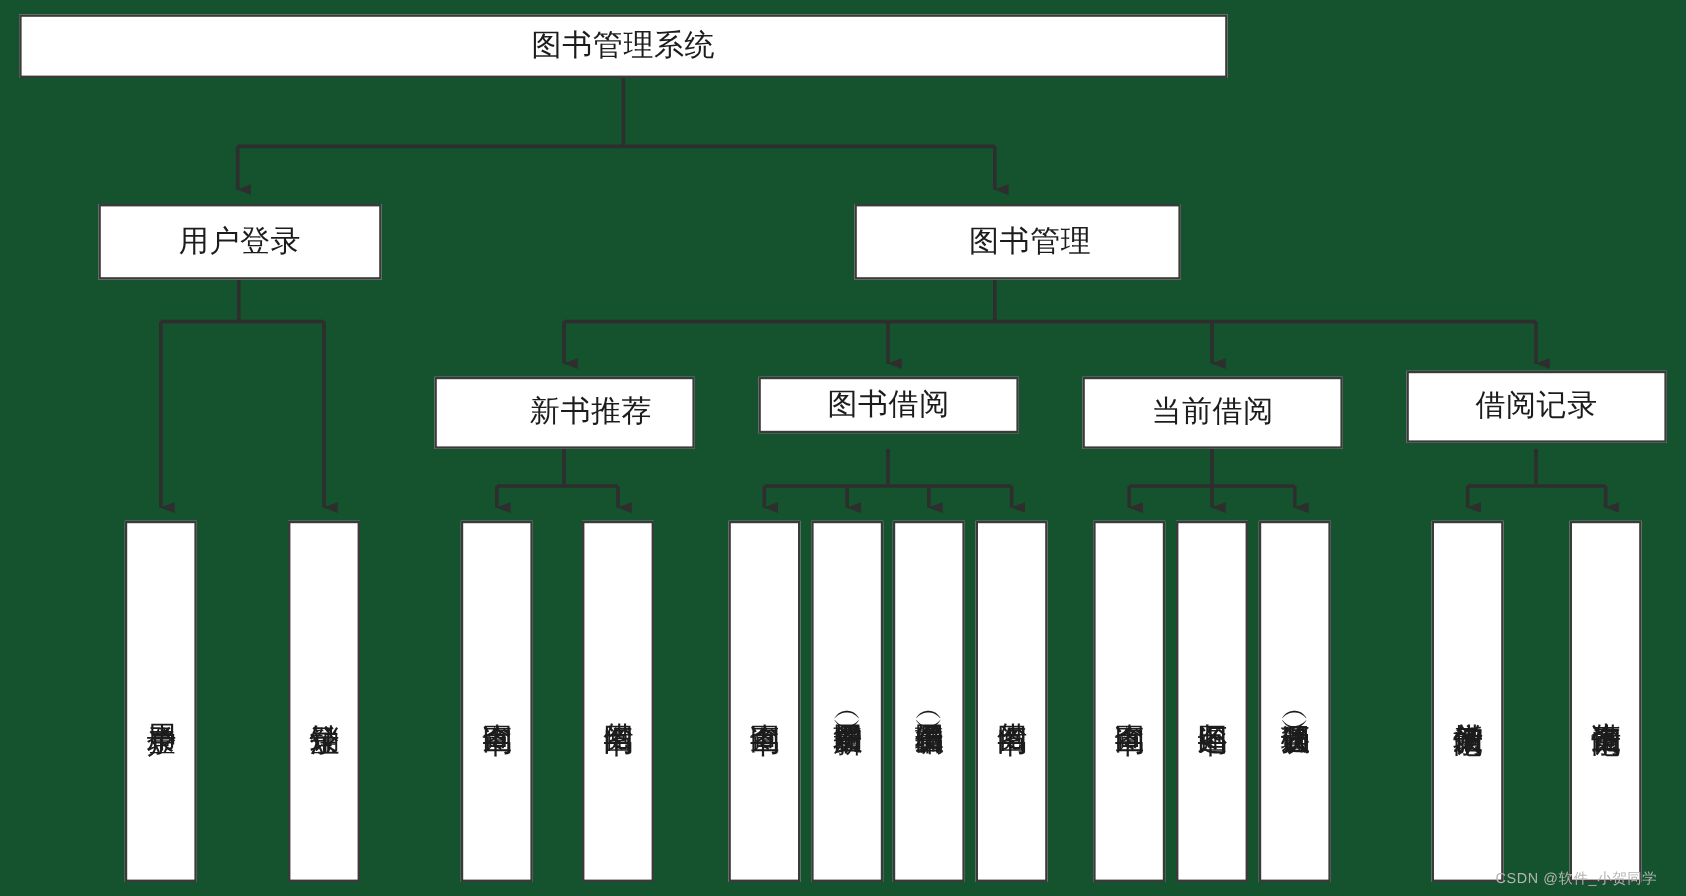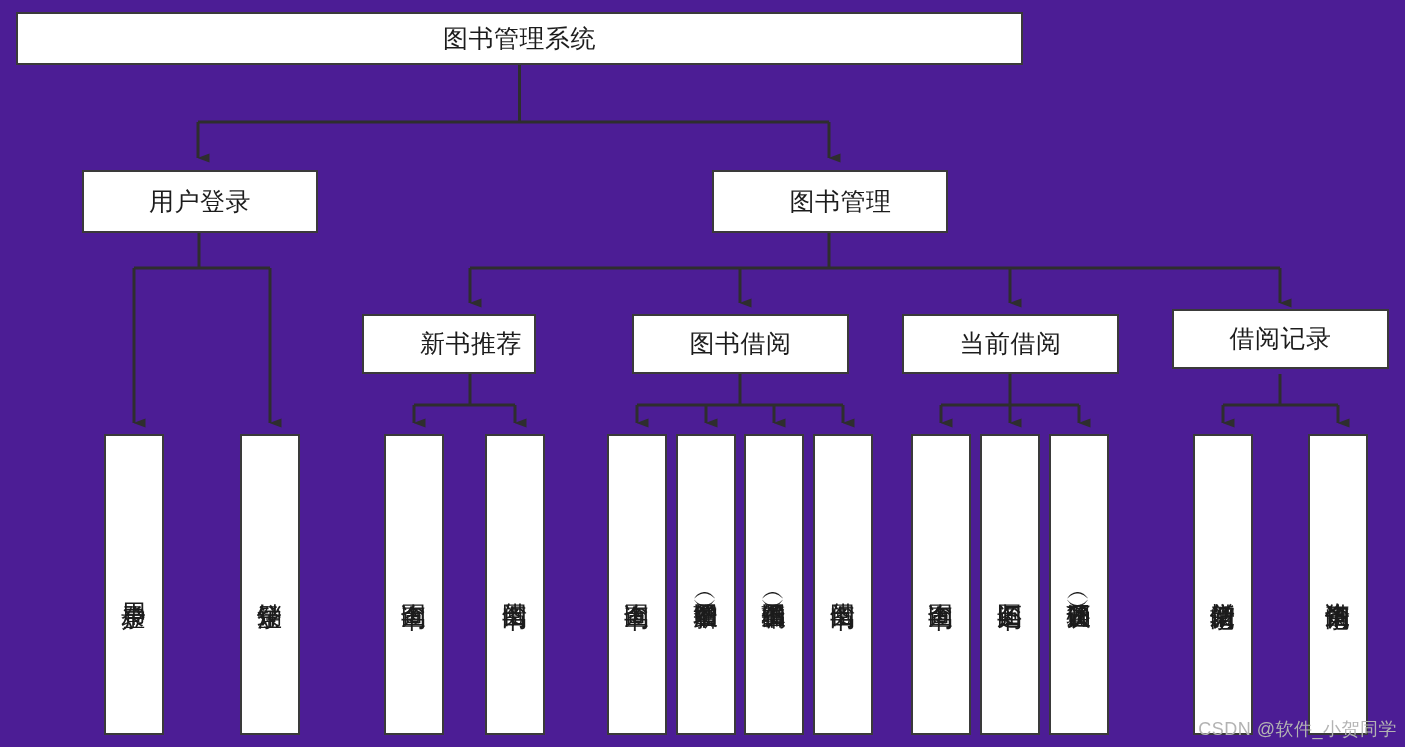--- a/index.html
+++ b/index.html
@@ -8,21 +8,21 @@
     padding: 0;
     background: #ffffff;
   }
   body {
     font-family: "Liberation Sans", "DejaVu Sans", sans-serif;
   }
   #diagram-root {
     position: relative;
     width: 1405px;
     height: 747px;
-    background: #4c1d95;
+    background: #14532d;
     overflow: hidden;
   }
   #edge-layer {
     position: absolute;
     left: 0;
     top: 0;
     width: 1405px;
     height: 747px;
     pointer-events: none;
   }
@@ -52,23 +52,23 @@
     padding: 4px 0;
     text-align: center;
   }
   .node-v.tight {
     font-size: 24px;
     letter-spacing: 0px;
     line-height: 1.05;
   }
   #watermark {
     position: absolute;
-    right: 8px;
+    right: 24px;
     bottom: 6px;
-    font-size: 18px;
+    font-size: 12px;
     color: #b3b3b3;
     white-space: nowrap;
     letter-spacing: 0.5px;
   }
 </style>
 </head>
 <body>
 
 <div id="diagram-root">
 
@@ -120,24 +120,24 @@
       <path d="M 1280 374 L 1280 405"></path>
       <path d="M 1223 405 L 1338 405"></path>
       <path d="M 1223 405 L 1223 423" marker-end="url(#arrow)"></path>
       <path d="M 1338 405 L 1338 423" marker-end="url(#arrow)"></path>
     </g>
   </svg>
 
   <div class="node node-h" style="left:16px; top:12px; width:1007px; height:53px;">图书管理系统</div>
 
   <div class="node node-h" style="left:82px; top:170px; width:236px; height:63px;">用户登录</div>
-  <div class="node node-h" style="left:712px; top:170px; width:236px; height:63px;padding-left:21px;">图书管理</div>
+  <div class="node node-h" style="left:712px; top:170px; width:272px; height:63px;padding-left:21px;">图书管理</div>
 
-  <div class="node node-h" style="left:362px; top:314px; width:174px; height:60px;padding-left:44px;">新书推荐</div>
-  <div class="node node-h" style="left:632px; top:314px; width:217px; height:60px;">图书借阅</div>
+  <div class="node node-h" style="left:362px; top:314px; width:217px; height:60px;padding-left:44px;">新书推荐</div>
+  <div class="node node-h" style="left:632px; top:314px; width:217px; height:47px;">图书借阅</div>
   <div class="node node-h" style="left:902px; top:314px; width:217px; height:60px;text-align:right;">当前借阅</div>
   <div class="node node-h" style="left:1172px; top:309px; width:217px; height:60px;">借阅记录</div>
 
   <div class="node node-v" style="left:104px; top:434px; width:60px; height:301px;">用户登录</div>
   <div class="node node-v" style="left:240px; top:434px; width:60px; height:301px;">注销登录</div>
 
   <div class="node node-v" style="left:384px; top:434px; width:60px; height:301px;">查询图书</div>
   <div class="node node-v" style="left:485px; top:434px; width:60px; height:301px;">借阅图书</div>
 
   <div class="node node-v" style="left:607px; top:434px; width:60px; height:301px;">查询图书</div>

